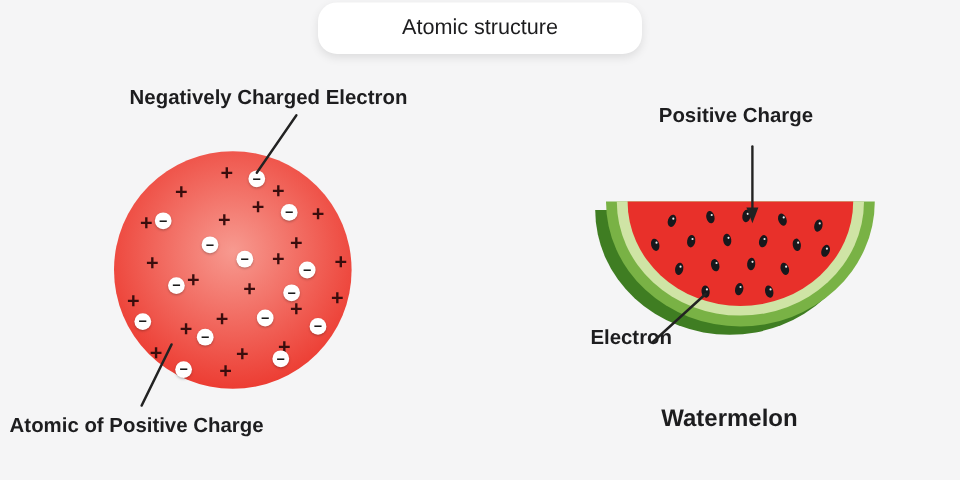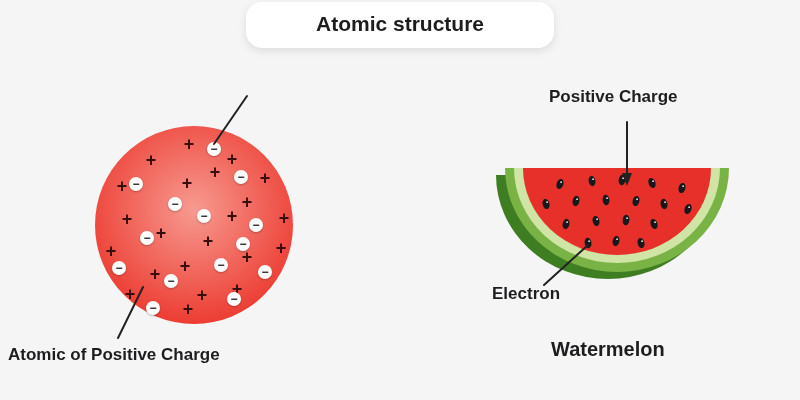--- a/index.html
+++ b/index.html
@@ -31,35 +31,35 @@
     position:absolute;
     top:2px;left:50%;
     transform:translateX(-50%);
     background:var(--card);
     border-radius:16px;
     padding:10px 70px 12px 70px;
     box-shadow:0 3px 8px rgba(0,0,0,0.10);
     white-space:nowrap;
   }
   .title-card span{
-    font-size:21px;
-    font-weight:700;
+    font-size:18px;
+    font-weight:400;
     color:var(--text);
   }
   .label{
     position:absolute;
     font-size:17px;
     font-weight:700;
     color:var(--text);
     white-space:nowrap;
   }
   .electron-label{left:108px;top:72px;}
   .sphere-label{left:8px;top:345px;}
   .pos-charge-label{left:549px;top:87px;}
-  .wm-electron-label{left:492px;top:284px;}
+  .wm-electron-label{left:492px;top:272px;}
   .wm-caption{left:551px;top:338px;font-size:20px;text-align:center;}
 
   .sphere{
     position:absolute;
     left:95px;top:126px;
     width:198px;height:198px;
     border-radius:50%;
     background:radial-gradient(circle at 50% 42%,
       var(--sphere-center) 0%,
       var(--sphere-edge) 78%,
@@ -105,20 +105,21 @@
 </style>
 </head>
 <body>
 
 <div class="stage">
 
   <div class="title-card">
     <span>Atomic structure</span>
   </div>
 
+  <div class="label electron-label">Negatively Charged Electron</div>
 
   <div class="sphere" id="sphere">
       <span class="mark plus" style="left: 94px; top: 18px;">+</span>
       <span class="mark plus" style="left: 56px; top: 34px;">+</span>
       <span class="mark plus" style="left: 137px; top: 33px;">+</span>
       <span class="mark plus" style="left: 170px; top: 52px;">+</span>
       <span class="mark plus" style="left: 27px; top: 60px;">+</span>
       <span class="mark plus" style="left: 92px; top: 57px;">+</span>
       <span class="mark plus" style="left: 120px; top: 46px;">+</span>
       <span class="mark plus" style="left: 152px; top: 76px;">+</span>

